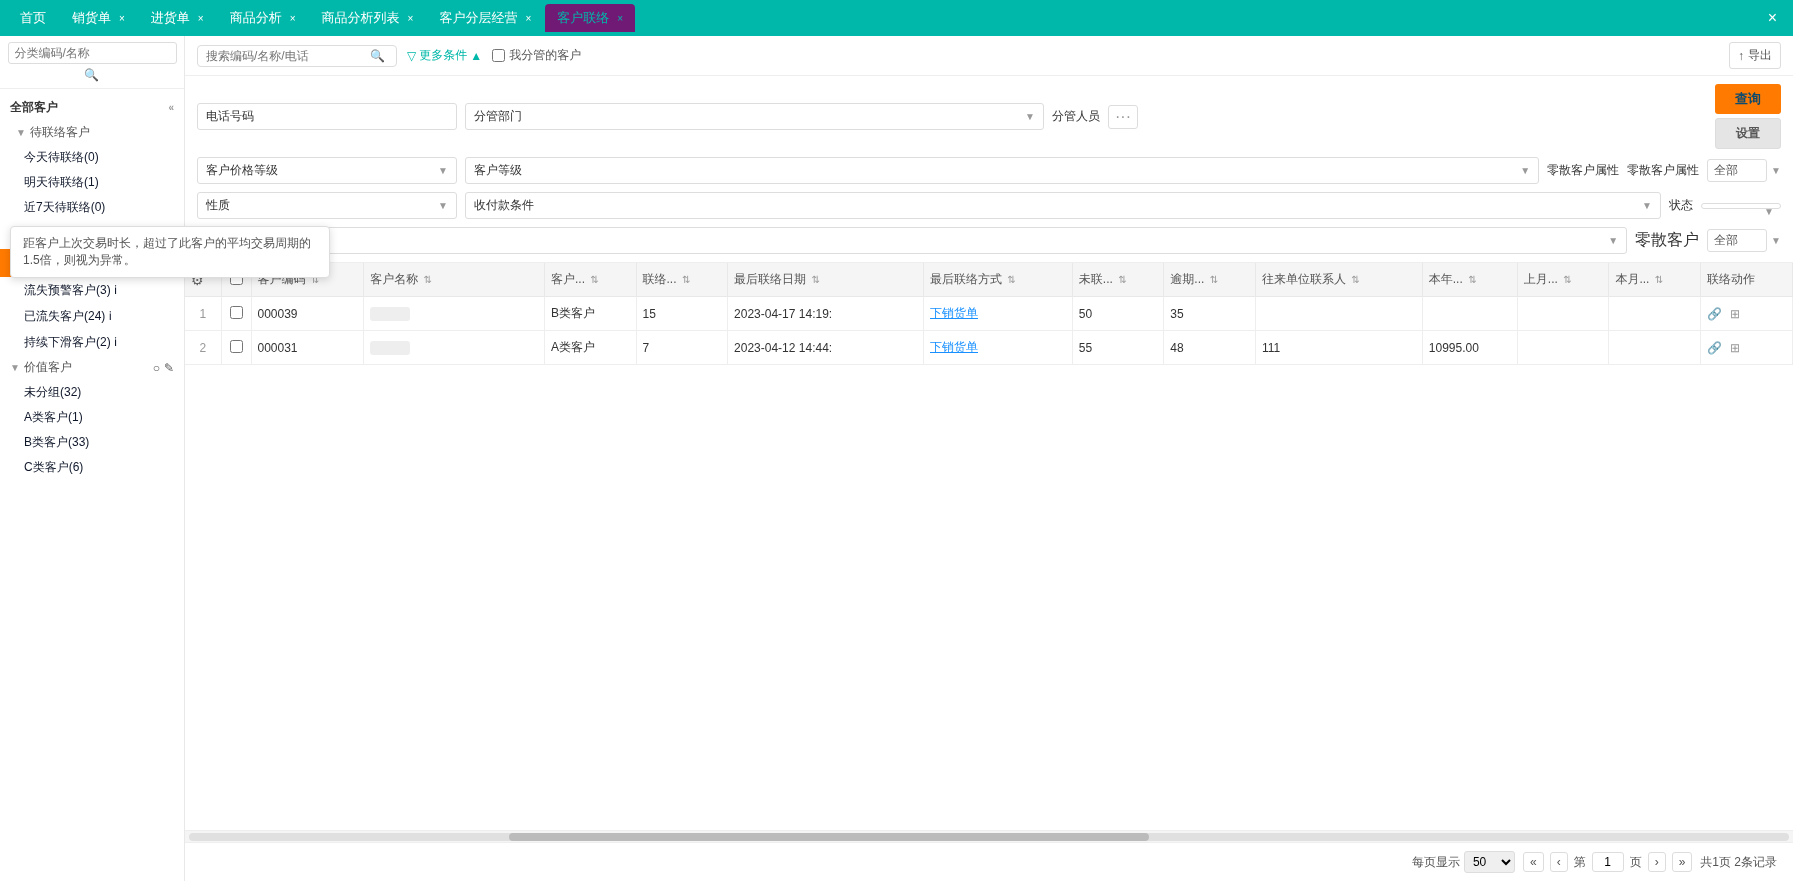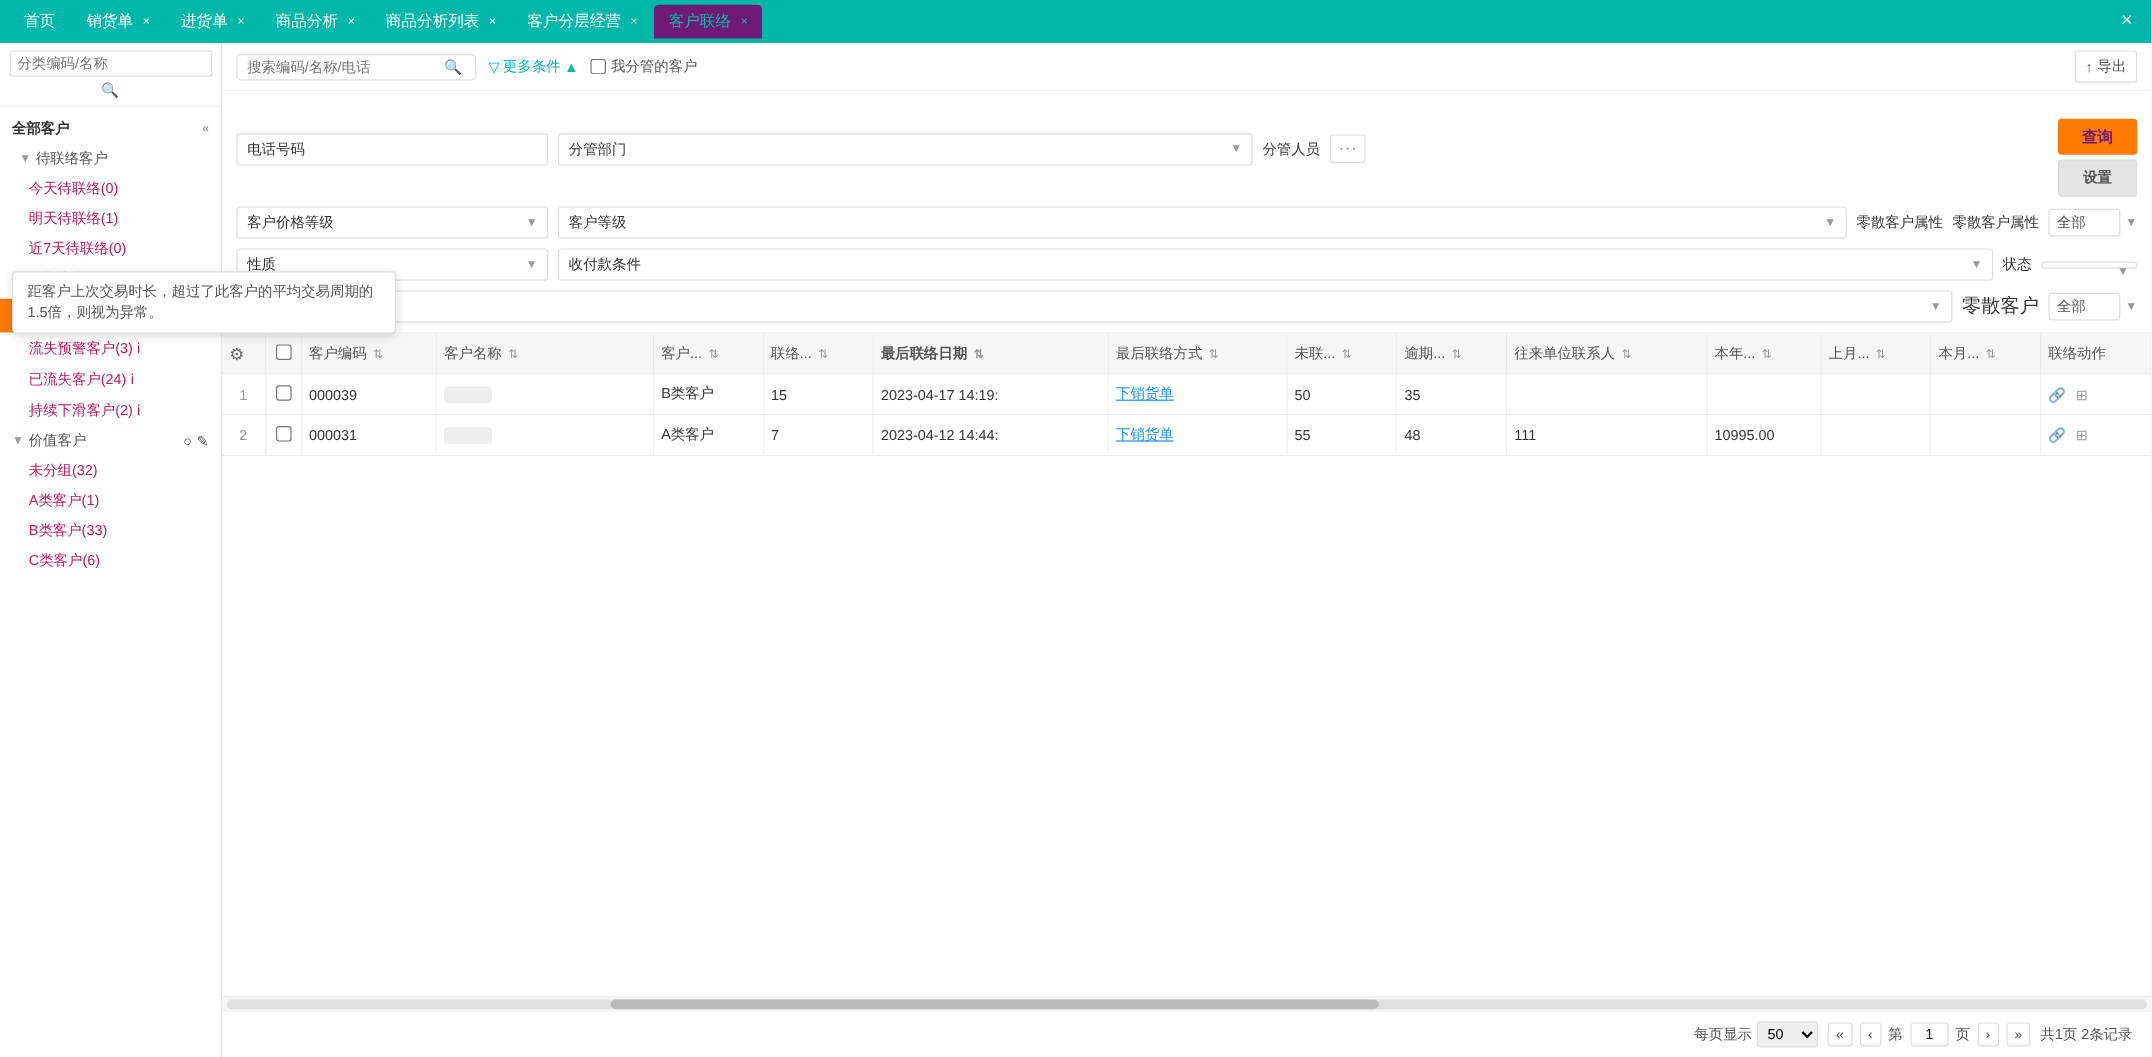--- a/index.html
+++ b/index.html
@@ -42,21 +42,21 @@
       cursor: pointer; gap: 4px; color: #333;
     }
     .sidebar-tree-header .collapse-btn { color: #999; font-size: 10px; margin-left: auto; }
     .tree-section { margin-bottom: 4px; }
     .tree-section-title {
       display: flex; align-items: center; padding: 4px 10px 4px 16px;
       cursor: pointer; color: #555; gap: 4px;
     }
     .tree-section-title .arrow { font-size: 10px; color: #999; }
     .tree-item {
-      padding: 4px 10px 4px 24px; cursor: pointer; color: #be185d;
+      padding: 4px 10px 4px 24px; cursor: pointer; color: #0f172a;
       white-space: nowrap; overflow: hidden; text-overflow: ellipsis;
     }
     .tree-item.highlight { background: #ff7a00; color: #fff; border-radius: 0; padding: 5px 10px 5px 24px; }
 
     .tooltip-box {
       position: absolute; left: 10px; top: 226px; background: #fff;
       border: 1px solid #ddd; padding: 8px 12px; border-radius: 4px;
       font-size: 12px; color: #555; max-width: 320px; z-index: 100;
       box-shadow: 0 2px 8px rgba(0,0,0,0.15);
     }
@@ -102,22 +102,22 @@
       background: #fff; font-size: 12px; color: #555;
     }
     .filter-field .field-label { color: #333; min-width: 60px; }
     .filter-field .field-arrow { margin-left: auto; color: #999; font-size: 10px; }
     .filter-field-wide { min-width: 280px; flex: 1; }
     .filter-field-inline {
       display: flex; align-items: center; gap: 4px;
     }
     .filter-dots { color: #999; cursor: pointer; font-size: 14px; }
     .query-btn {
-      background: #ff7a00; color: #701a75; border: none; border-radius: 3px;
-      padding: 6px 20px; cursor: pointer; font-size: 13px; font-weight: bold; margin-top: 15px;
+      background: #ff7a00; color: #0c4a6e; border: none; border-radius: 3px;
+      padding: 6px 20px; cursor: pointer; font-size: 13px; font-weight: bold;
     }
     .settings-btn {
       background: #e5e5e5; color: #555; border: 1px solid #ddd; border-radius: 3px;
       padding: 6px 14px; cursor: pointer; font-size: 12px; font-weight: bold;
     }
     .btn-group { display: flex; flex-direction: column; gap: 4px; }
 
     
     .table-area { flex: 1; overflow: auto; }
     table { width: 100%; border-collapse: collapse; font-size: 12px; }
@@ -370,21 +370,21 @@
                 <span class="sort-icon">⇅</span>
               </th>
               <th>
                 <span>客户...</span>
                 <span class="sort-icon">⇅</span>
               </th>
               <th>
                 <span>联络...</span>
                 <span class="sort-icon">⇅</span>
               </th>
-              <th style="min-width:130px;font-weight:bold;">
+              <th style="min-width:130px;">
                 <span>最后联络日期</span>
                 <span class="sort-icon">⇅</span>
               </th>
               <th>
                 <span>最后联络方式</span>
                 <span class="sort-icon">⇅</span>
               </th>
               <th>
                 <span>未联...</span>
                 <span class="sort-icon">⇅</span>

